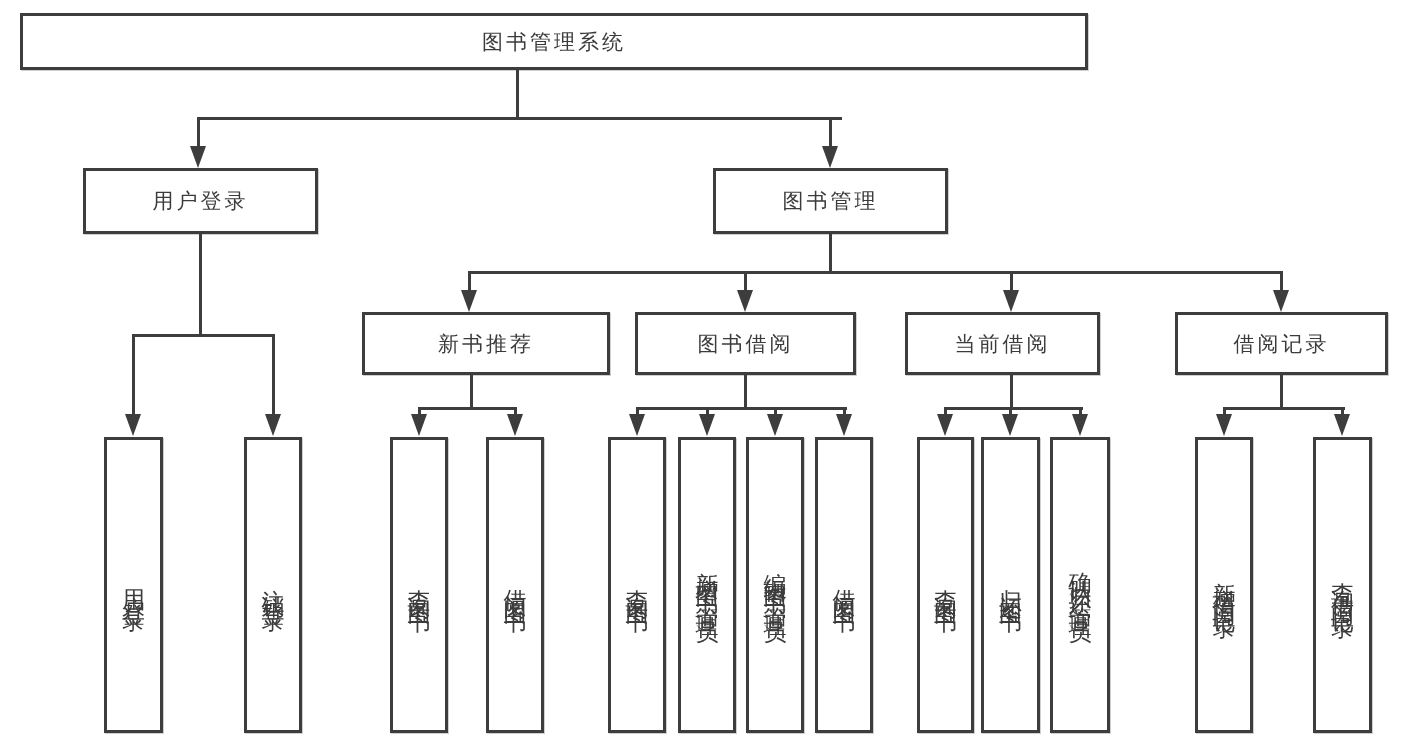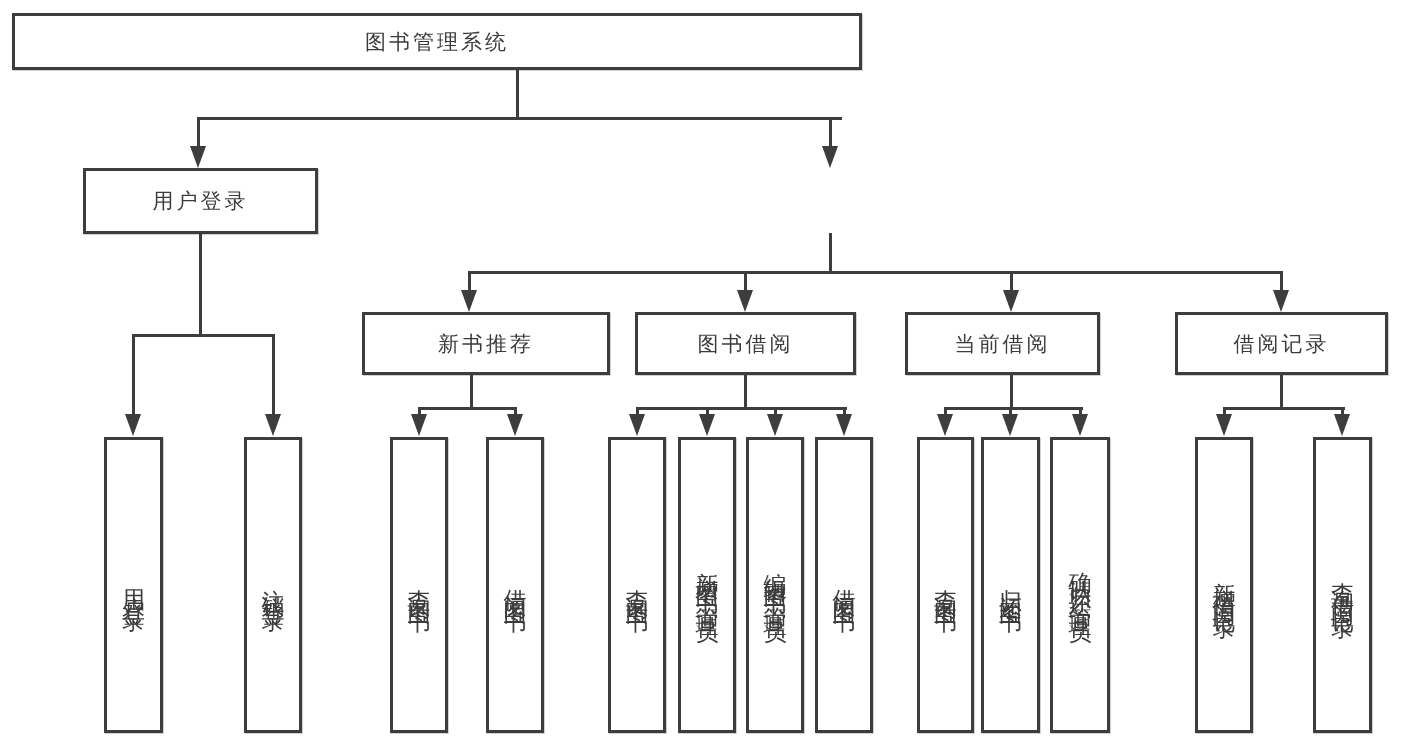--- a/index.html
+++ b/index.html
@@ -60,26 +60,29 @@
     letter-spacing: 1px;
     color: #a6a6a6;
     white-space: nowrap;
   }
 </style>
 </head>
 <body>
 
 <div class="canvas">
 
-  <div class="box h-box" style="left:12px; top:13px; width:850px; height:57px">
+  <div class="box h-box" style="left:20px; top:13px; width:1068px; height:57px">
     <span>图书管理系统</span>
   </div>
 
   <div class="box h-box" style="left:83px; top:168px; width:235px; height:66px">
     <span>用户登录</span>
+  </div>
+  <div class="box h-box" style="left:713px; top:168px; width:235px; height:66px">
+    <span>图书管理</span>
   </div>
 
   <div class="box h-box" style="left:362px; top:312px; width:248px; height:63px">
     <span>新书推荐</span>
   </div>
   <div class="box h-box" style="left:635px; top:312px; width:221px; height:63px">
     <span>图书借阅</span>
   </div>
   <div class="box h-box" style="left:905px; top:312px; width:195px; height:63px">
     <span>当前借阅</span>

